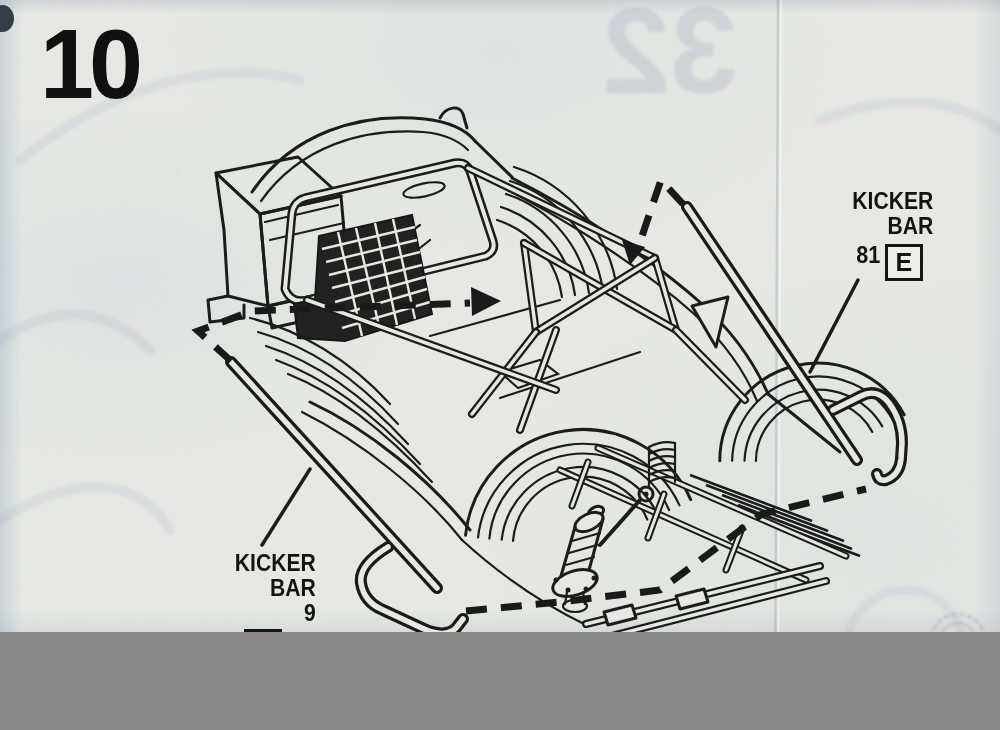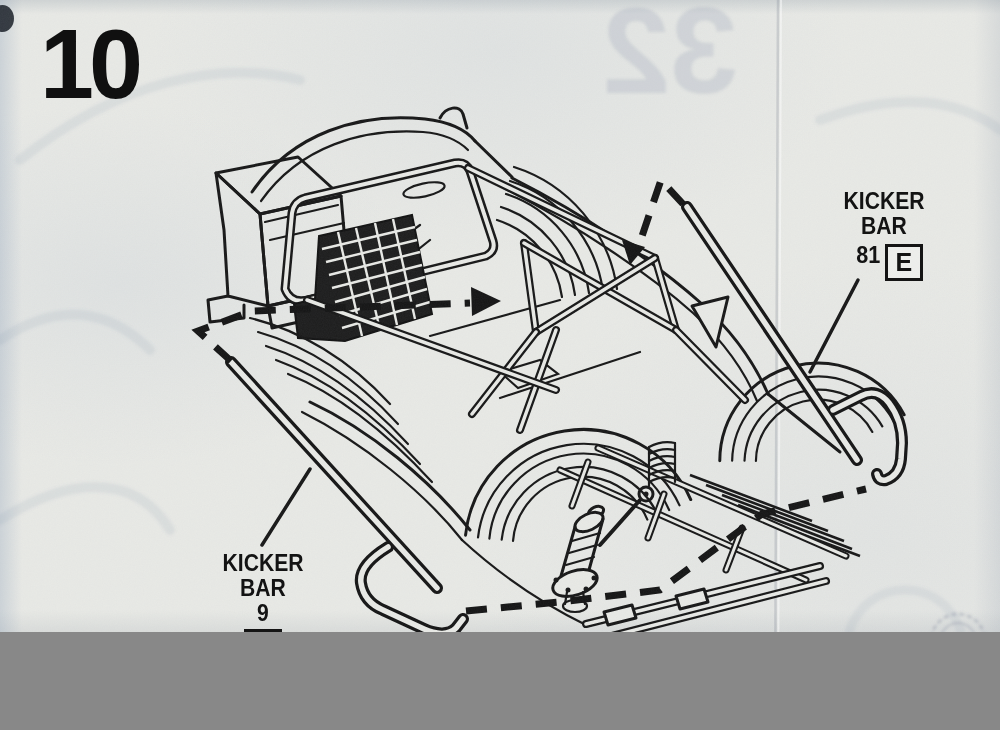--- a/index.html
+++ b/index.html
@@ -25,21 +25,21 @@
   }
   .ghost-32{
     position:absolute;left:560px;top:-10px;width:220px;text-align:center;
     font-size:122px;font-weight:700;color:rgba(95,110,145,0.15);
     transform:scaleX(-1);filter:blur(1.5px);line-height:1;
   }
   .corner-blob{
     position:absolute;left:-9px;top:5px;width:23px;height:27px;border-radius:50%;
     background:#20262e;opacity:.9;
   }
-  .label{position:absolute;color:#131313;text-align:center;}
+  .label{position:absolute;color:#131313;text-align:right;}
   .lab-line{font-size:24px;font-weight:700;line-height:1.04;transform:scaleX(0.88);transform-origin:center;}
   .lab-num{font-size:24px;font-weight:700;transform:scaleX(0.9);display:inline-block;}
   .lab-row{display:flex;align-items:flex-start;justify-content:center;gap:3px;margin-top:2px;}
   .key-box{
     width:32px;height:31px;border:3px solid #141414;background:rgba(255,255,255,0.25);
     display:flex;align-items:center;justify-content:center;
     font-size:25px;font-weight:700;color:#131313;margin-top:3px;
   }
   .label-e{left:828px;top:189px;width:112px;}
   .label-e .lab-row{padding-left:10px;}

